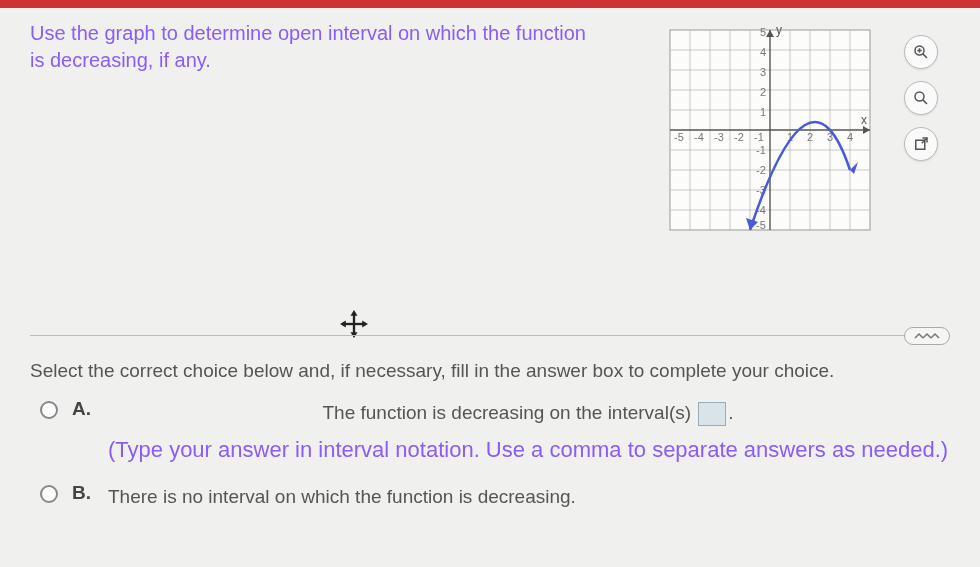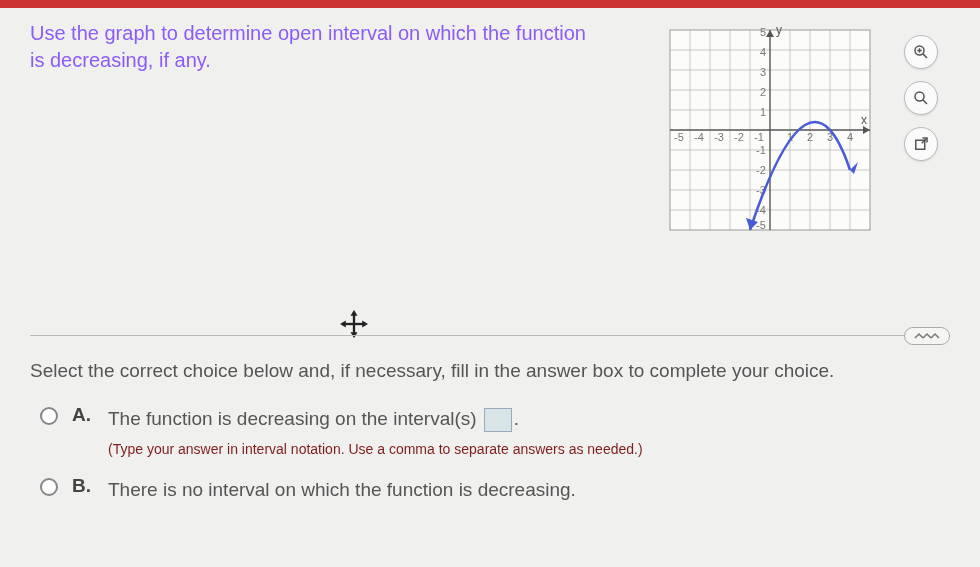--- a/index.html
+++ b/index.html
@@ -97,21 +97,21 @@
 
     .bottom-section {
       position: absolute;
       top: 360px;
       left: 30px;
       right: 30px;
     }
     .instr {
       font-size: 19px;
       color: #555;
-      margin-bottom: 22px;
+      margin-bottom: 16px;
     }
     .choice-row {
       display: flex;
       align-items: flex-start;
       gap: 14px;
       margin-bottom: 14px;
       margin-left: 10px;
     }
     .radio {
       width: 18px; height: 18px;
@@ -126,33 +126,34 @@
       font-weight: bold;
       font-size: 19px;
       color: #444;
       flex-shrink: 0;
       width: 22px;
     }
     .choice-body {
       font-size: 19px;
       color: #555;
       line-height: 1.6;
+      text-align: center;
     }
     .answer-box {
       display: inline-block;
       width: 28px;
       height: 24px;
       background: #d8e4e8;
       border: 1px solid #9ab;
       vertical-align: middle;
       margin: 0 2px;
     }
     .hint {
-      font-size: 14px;
-      color: #7f1d1d;
+      font-size: 22px;
+      color: #8b5cf6;
       margin-top: 4px;
     }
   </style>
 </head>
 <body>
 
 <div class="red-bar"></div>
 
 <div class="top-section">
   <div class="prompt">Use the graph to determine open interval on which the function is decreasing, if any.</div>

